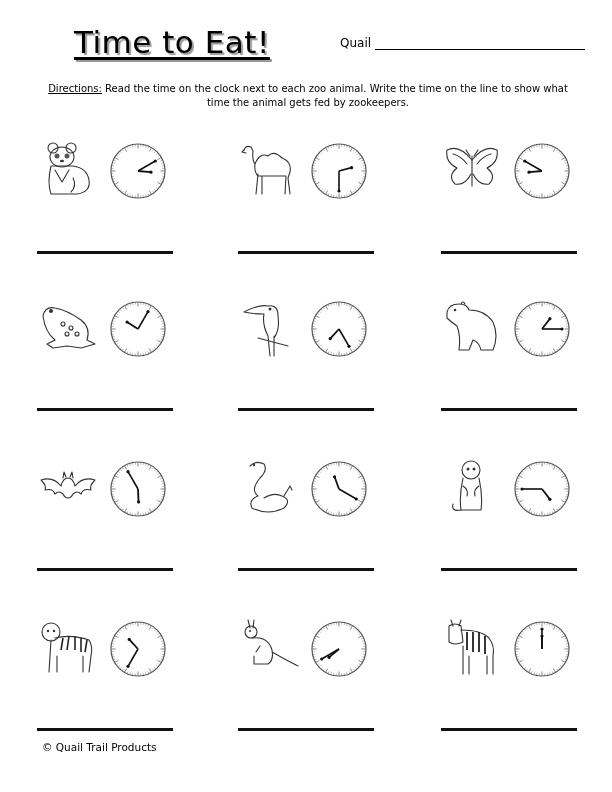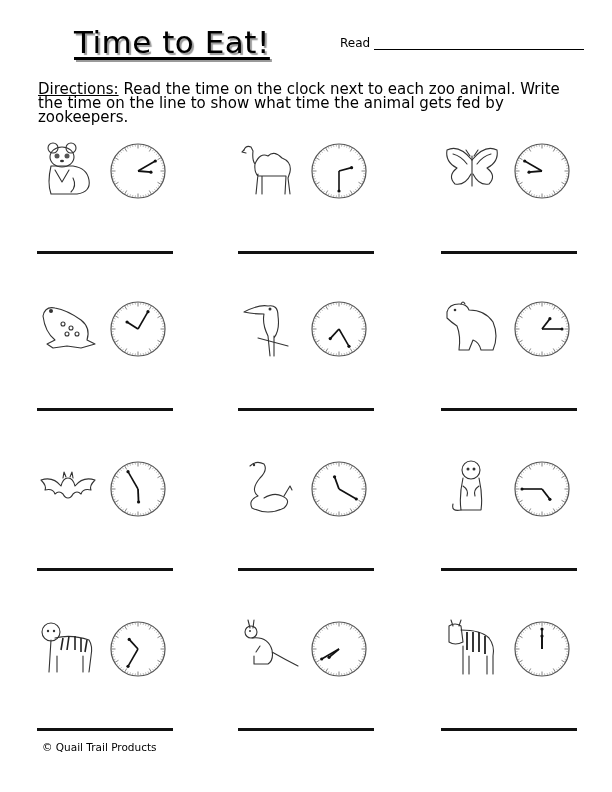--- a/index.html
+++ b/index.html
@@ -9,35 +9,35 @@
       position: absolute; left: 74px; top: 24px;
       font-family: "DejaVu Sans", sans-serif; font-weight: normal; font-size: 31px;
       letter-spacing: 0.5px;
       text-decoration: underline; text-decoration-thickness: 3px; text-underline-offset: 4px;
       text-shadow: 2px 2px 1px #9a9a9a;
     }
     .name-wrap { position: absolute; left: 340px; top: 36px; font-size: 12px;
                  font-family: "DejaVu Sans", sans-serif; display: flex; align-items: flex-end; }
     .name-line { display: inline-block; width: 210px; border-bottom: 1px solid #000; margin-left: 4px; height: 12px; }
     .directions { position: absolute; left: 38px; top: 82px; width: 540px;
-                  font-size: 15px; line-height: 14px; font-family: "DejaVu Sans", sans-serif; }
+                  font-size: 10px; line-height: 14px; font-family: "DejaVu Sans", sans-serif; text-align: center; }
     .directions .lbl { text-decoration: underline; }
     .cell { position: absolute; width: 150px; height: 150px; }
     .animal { position: absolute; left: 0; top: 0; width: 62px; height: 62px; }
     .clock { position: absolute; left: 72px; top: 4px; width: 58px; height: 58px; }
     .answer-line { position: absolute; left: 0; width: 136px; height: 3px; background: #111; }
     .footer { position: absolute; left: 42px; top: 741px; font-size: 10.5px; font-family: "DejaVu Sans", sans-serif; text-align: right; }
   </style>
 </head>
 <body>
 
 <div class="title">Time to Eat!</div>
 
 <div class="name-wrap">
-  <span>Read</span>
+  <span>Quail</span>
   <span class="name-line"></span>
 </div>
 
 <div class="directions">
   <span class="lbl">Directions:</span><span> Read the time on the clock next to each zoo animal. Write the time on the line to show what time the animal gets fed by zookeepers.</span>
 </div>
 
 <div id="grid">
     <div class="cell" style="left: 37px; top: 138px;">
       <div class="animal"><svg viewBox="0 0 62 62">

